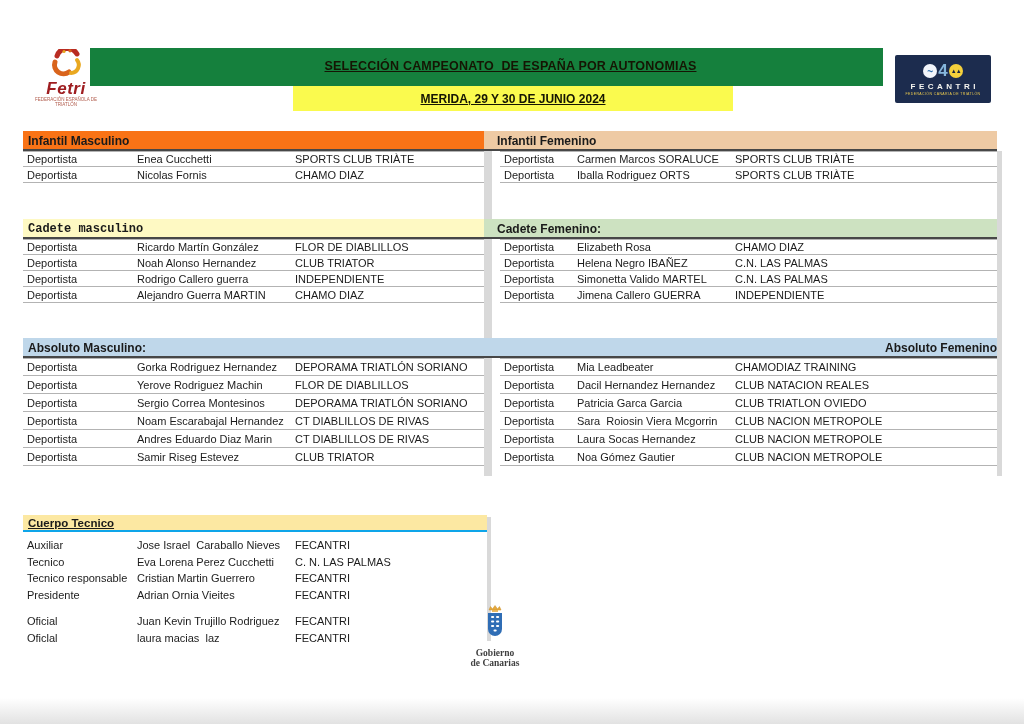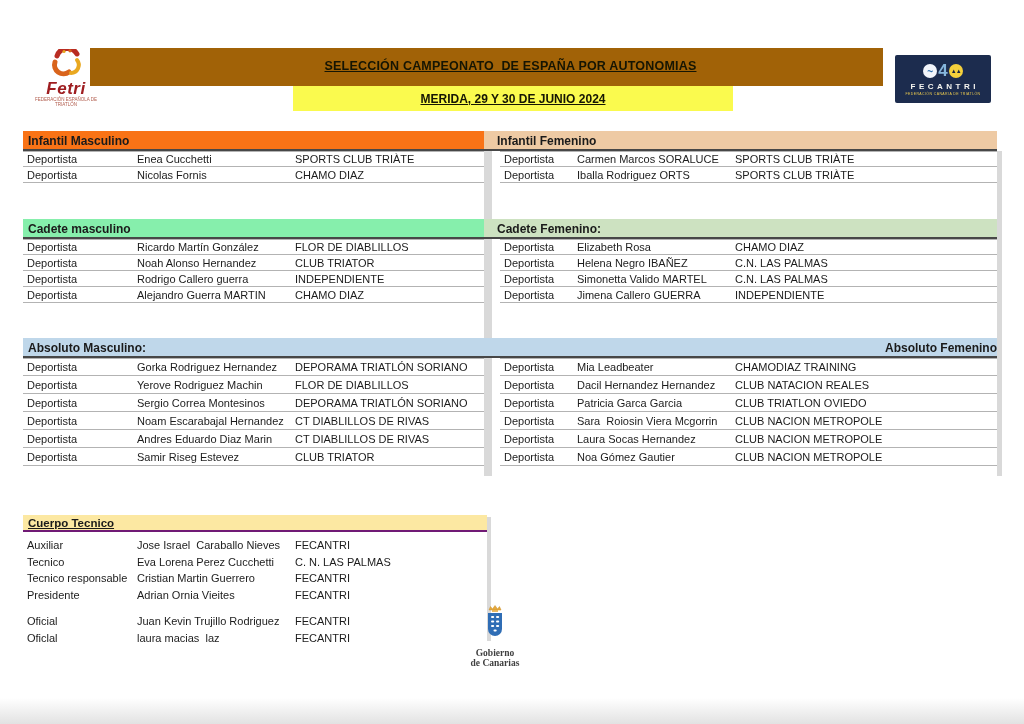--- a/index.html
+++ b/index.html
@@ -60,36 +60,36 @@
   .c2{flex:1;}
 
   
   .gutter-mid{position:absolute;left:484px;top:151px;width:8px;height:325px;background:#d9d9d9;}
   .strip-right{position:absolute;left:997px;top:151px;width:5px;height:325px;background:#d9d9d9;}
   .strip-ct{position:absolute;left:487px;top:517px;width:4px;height:124px;background:#d9d9d9;}
 
   
   .sec-ct{left:23px;top:515px;width:464px;}
   .ct-header{height:17px;line-height:16px;padding-left:5px;font-size:11.5px;font-weight:bold;
-        text-decoration:underline;color:#1a1a1a;border-bottom:2px solid #701a75;box-sizing:border-box;}
+        text-decoration:underline;color:#1a1a1a;border-bottom:2px solid #0ea5e9;box-sizing:border-box;}
   .ct-body{margin-top:5px;}
   .ct-group + .ct-group{margin-top:10px;}
   .ct-row{display:flex;align-items:center;height:16.5px;padding-left:4px;font-size:11px;}
 
   
   .gobierno{position:absolute;left:453px;top:604px;width:84px;text-align:center;}
   .gob-text{font-family:"Liberation Serif",serif;font-weight:bold;font-size:9.5px;
         line-height:10px;color:#3f3f3f;margin-top:2px;}
 </style>
 </head>
 <body>
 
 <div class="page">
 
-  <div class="band band1" style="background: #a16207; padding-left: 48px;">
+  <div class="band band1" style="background: #15803d; padding-left: 48px;">
     <span class="banner-title">SELECCIÓN CAMPEONATO  DE ESPAÑA POR AUTONOMIAS</span>
   </div>
   <div class="band band2" style="background: rgb(250, 250, 78);">
     <span class="banner-sub">MERIDA, 29 Y 30 DE JUNIO 2024</span>
   </div>
 
   <div class="fetri">
     <svg width="44" height="28" viewBox="0 0 44 28">
       <path d="M33 5 A 11 11 0 0 0 13 7" fill="none" stroke="#b92c22" stroke-width="5" stroke-linecap="round"></path>
       <path d="M11 13 A 9 9 0 0 0 25 23" fill="none" stroke="#d9641c" stroke-width="5" stroke-linecap="round"></path>
@@ -141,21 +141,21 @@
             <div class="cell c2">SPORTS CLUB TRIÀTE</div>
           </div>
           <div class="trow">
             <div class="cell c0">Deportista</div>
             <div class="cell c1">Iballa Rodriguez ORTS</div>
             <div class="cell c2">SPORTS CLUB TRIÀTE</div>
           </div>
         </div>
       </div>
       <div class="section sec-cm">
-        <div class="section-header" style="background: #86efac;">Cadete masculino</div>
+        <div class="section-header" style="background: #fef9c3; font-family: Liberation Mono, monospace;">Cadete masculino</div>
         <div class="section-body">
           <div class="trow">
             <div class="cell c0">Deportista</div>
             <div class="cell c1">Ricardo Martín González</div>
             <div class="cell c2">FLOR DE DIABLILLOS</div>
           </div>
           <div class="trow">
             <div class="cell c0">Deportista</div>
             <div class="cell c1">Noah Alonso Hernandez</div>
             <div class="cell c2">CLUB TRIATOR</div>

